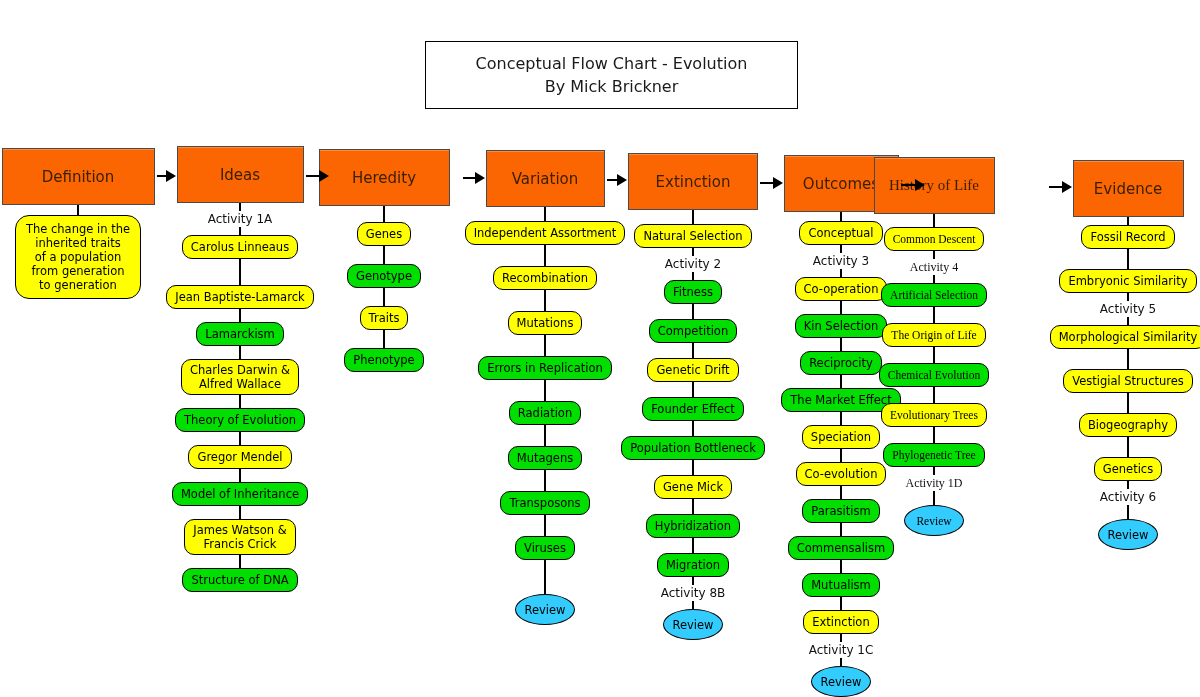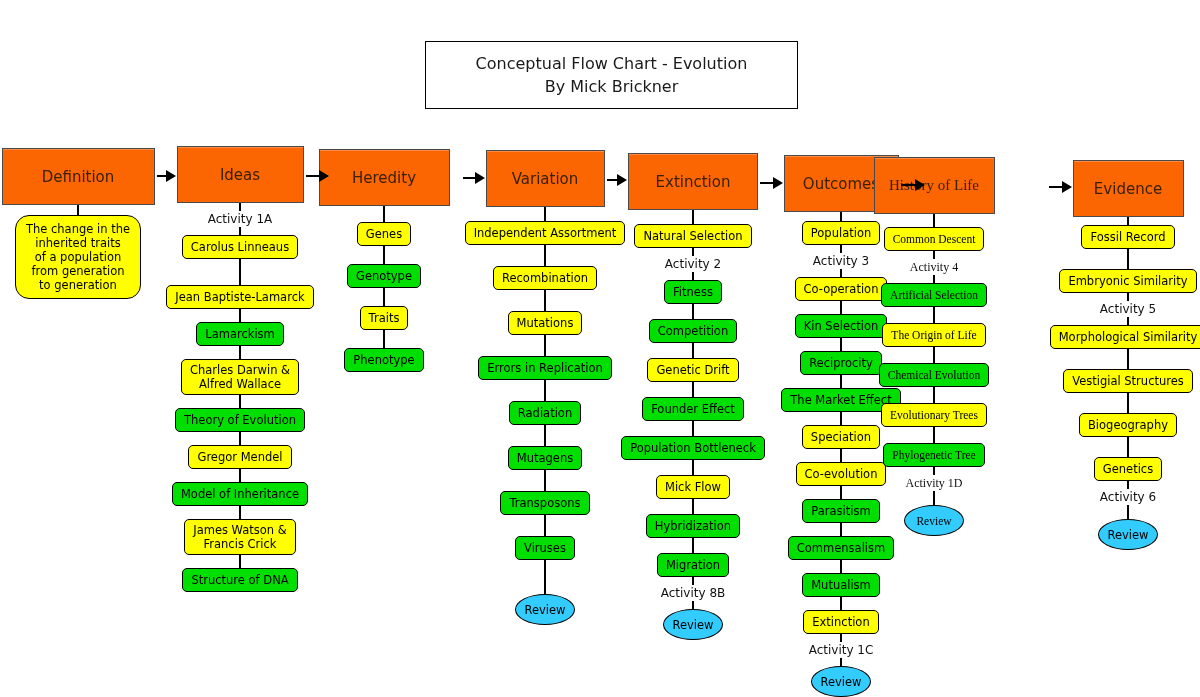--- a/index.html
+++ b/index.html
@@ -23,21 +23,21 @@
     display:flex;align-items:center;justify-content:center;
     font-size:15px;color:#3a2000;text-align:center;
     box-shadow:inset 0 1px 0 rgba(255,255,255,0.25);
   }
 
   .vline{width:0;border-left:2px solid #000;}
   .vline.dashed{border-left-style:dashed;}
 
   .fnode{
     box-sizing:border-box;
-    border:1.5px solid #000;border-radius:5px;
+    border:1.5px solid #000;border-radius:10px;
     padding:3px 8px;
     font-size:11.5px;line-height:14px;text-align:center;
     white-space:pre-line;
     min-height:24px;
     display:flex;align-items:center;justify-content:center;
   }
   .fnode.yellow{background:var(--c-yellow,#ffff00);}
   .fnode.green{background:var(--c-green,#00df00);}
   .fnode.defbox{border-radius:14px;padding:6px 10px;}
 
@@ -149,34 +149,34 @@
         <div class="fnode green">Fitness</div>
         <div class="vline" style="height: 15px;"></div>
         <div class="fnode green">Competition</div>
         <div class="vline" style="height: 15px;"></div>
         <div class="fnode yellow">Genetic Drift</div>
         <div class="vline" style="height: 15px;"></div>
         <div class="fnode green">Founder Effect</div>
         <div class="vline" style="height: 15px;"></div>
         <div class="fnode green">Population Bottleneck</div>
         <div class="vline" style="height: 15px;"></div>
-        <div class="fnode yellow">Mick Flow</div>
+        <div class="fnode yellow">Gene Mick</div>
         <div class="vline" style="height: 15px;"></div>
         <div class="fnode green">Hybridization</div>
         <div class="vline" style="height: 15px;"></div>
         <div class="fnode green">Migration</div>
         <div class="vline" style="height: 8px;"></div>
         <div class="activity">Activity 8B</div>
         <div class="vline" style="height: 8px;"></div>
         <div class="review">Review</div>
       </div>
       <div class="col" style="left: 731px; top: 119px;">
         <div class="col-header" style="width: 115px;">Outcomes</div>
         <div class="vline" style="height: 9px;"></div>
-        <div class="fnode yellow">Population</div>
+        <div class="fnode yellow">Conceptual</div>
         <div class="vline dashed" style="height: 8px;"></div>
         <div class="activity">Activity 3</div>
         <div class="vline dashed" style="height: 8px;"></div>
         <div class="fnode yellow">Co-operation</div>
         <div class="vline" style="height: 13px;"></div>
         <div class="fnode green">Kin Selection</div>
         <div class="vline" style="height: 13px;"></div>
         <div class="fnode green">Reciprocity</div>
         <div class="vline" style="height: 13px;"></div>
         <div class="fnode green">The Market Effect</div>

